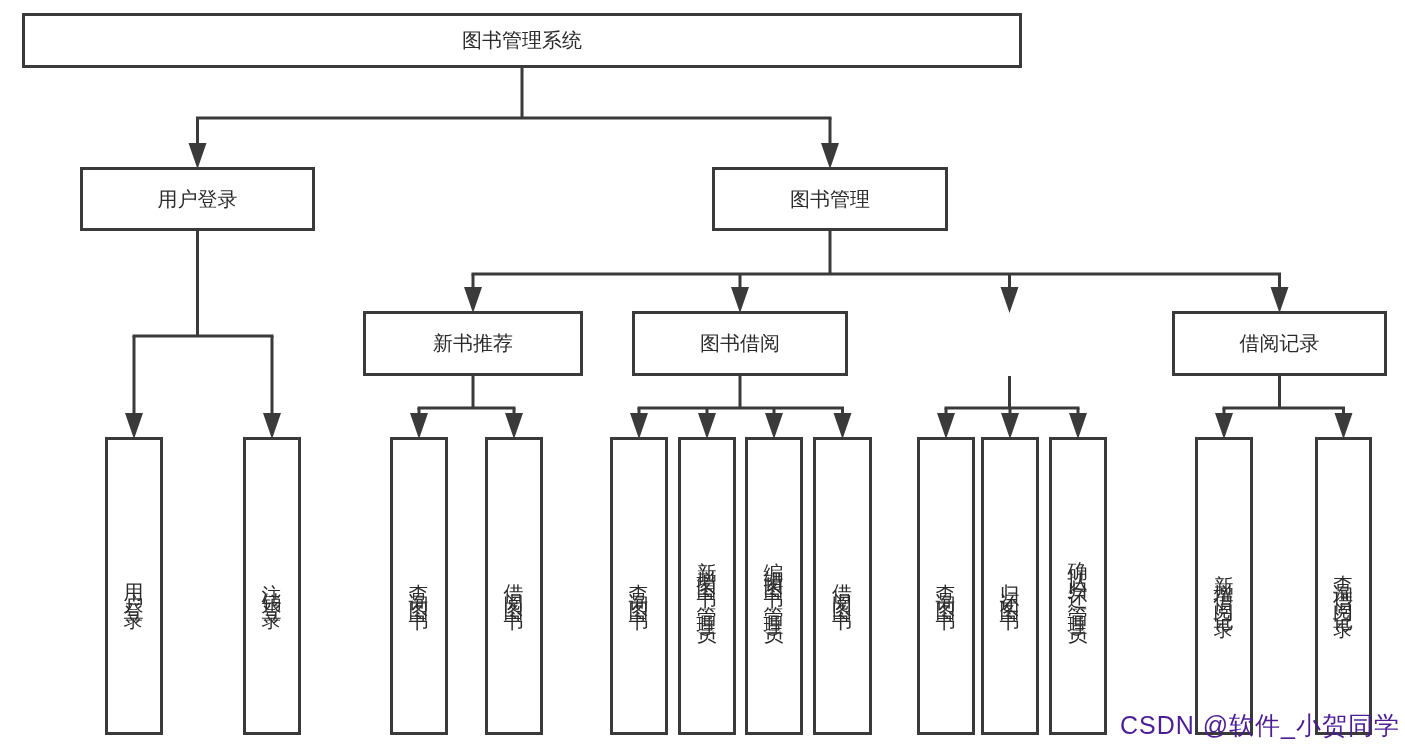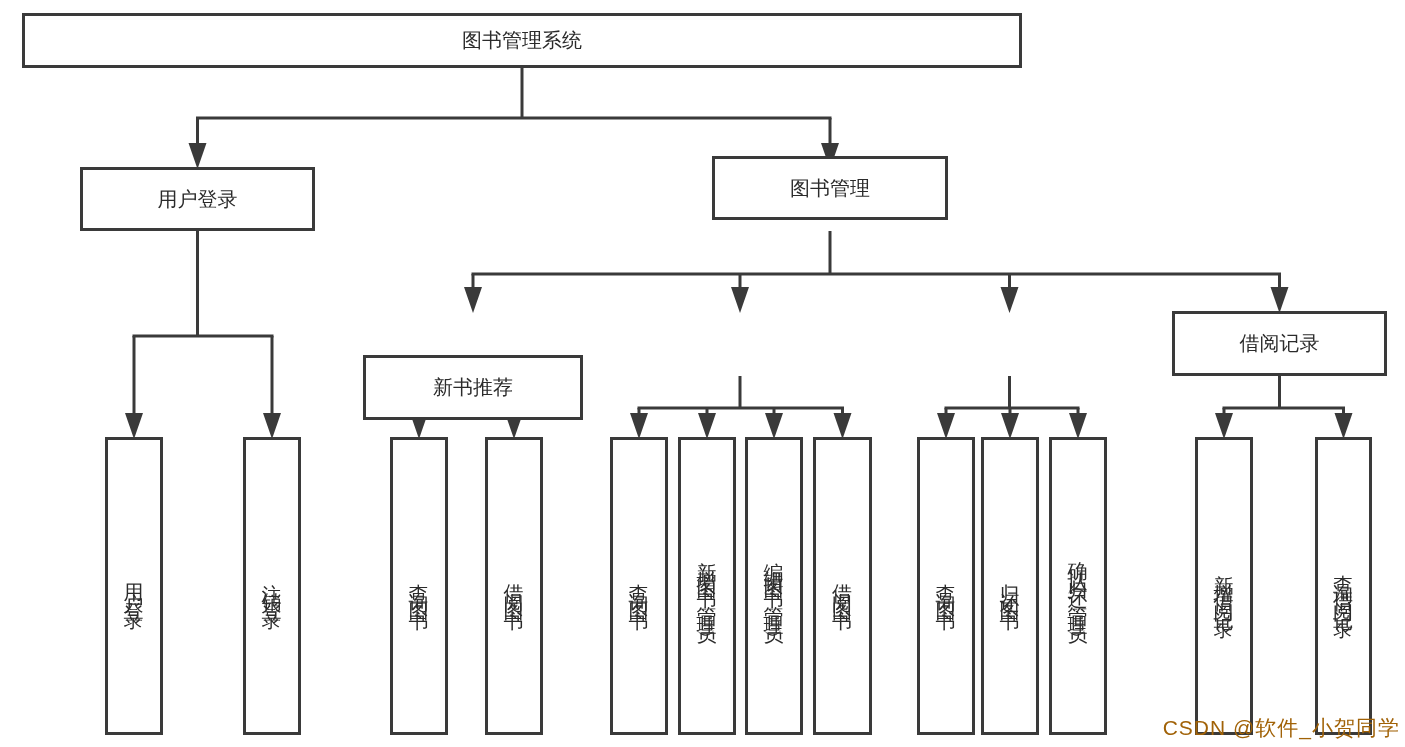--- a/index.html
+++ b/index.html
@@ -34,22 +34,22 @@
     writing-mode: vertical-rl;
     text-orientation: upright;
     letter-spacing: 9px;
     line-height: 1;
     white-space: normal;
   }
   #watermark {
     position: absolute;
     right: 5px;
     bottom: 5px;
-    color: #a16207;
-    font-size: 21px;
+    color: #4c1d95;
+    font-size: 25px;
     letter-spacing: 1px;
     z-index: 5;
   }
 </style>
 </head>
 <body>
 
 <div id="canvas">
 
   <svg id="connectors" xmlns="http://www.w3.org/2000/svg" width="1405" height="747">
@@ -103,23 +103,24 @@
       <line x1="1222.5" y1="408" x2="1345" y2="408" stroke="#3a3a3a" stroke-width="3"></line>
       <line x1="1224" y1="408" x2="1224" y2="415" stroke="#3a3a3a" stroke-width="3"></line>
       <polygon points="1215,413 1233,413 1224,439" fill="#3a3a3a"></polygon>
       <line x1="1343.5" y1="408" x2="1343.5" y2="415" stroke="#3a3a3a" stroke-width="3"></line>
       <polygon points="1334.5,413 1352.5,413 1343.5,439" fill="#3a3a3a"></polygon>
     </svg>
 
   <div class="box" id="b-root" style="left:22px; top:13px; width:1000px; height:55px;">图书管理系统</div>
 
   <div class="box" id="b-login" style="left:80px; top:167px; width:235px; height:64px;">用户登录</div>
-  <div class="box" id="b-mgmt" style="left:712px; top:156px; width:236px; height:64px;">图书管理</div>
+  <div class="box" id="b-mgmt" style="left:712px; top:167px; width:236px; height:64px;">图书管理</div>
 
-  <div class="box" id="b-new" style="left:363px; top:311px; width:220px; height:65px;margin-top:44px;">新书推荐</div>
+  <div class="box" id="b-new" style="left:363px; top:311px; width:220px; height:65px;">新书推荐</div>
+  <div class="box" id="b-borrow" style="left:632px; top:311px; width:216px; height:65px;">图书借阅</div>
   <div class="box" id="b-records" style="left:1172px; top:311px; width:215px; height:65px;font-family:Liberation Mono, monospace;">借阅记录</div>
 
   <div class="box leaf" id="l1" style="left:105px; top:437px; width:58px; height:298px;">用户登录</div>
   <div class="box leaf" id="l2" style="left:243px; top:437px; width:58px; height:298px;">注销登录</div>
 
   <div class="box leaf" id="l3" style="left:390px; top:437px; width:58px; height:298px;">查询图书</div>
   <div class="box leaf" id="l4" style="left:485px; top:437px; width:58px; height:298px;">借阅图书</div>
 
   <div class="box leaf" id="l5" style="left:610px; top:437px; width:58px; height:298px;">查询图书</div>
   <div class="box leaf" id="l6" style="left:678px; top:437px; width:58px; height:298px;">新增图书（管理员）</div>

